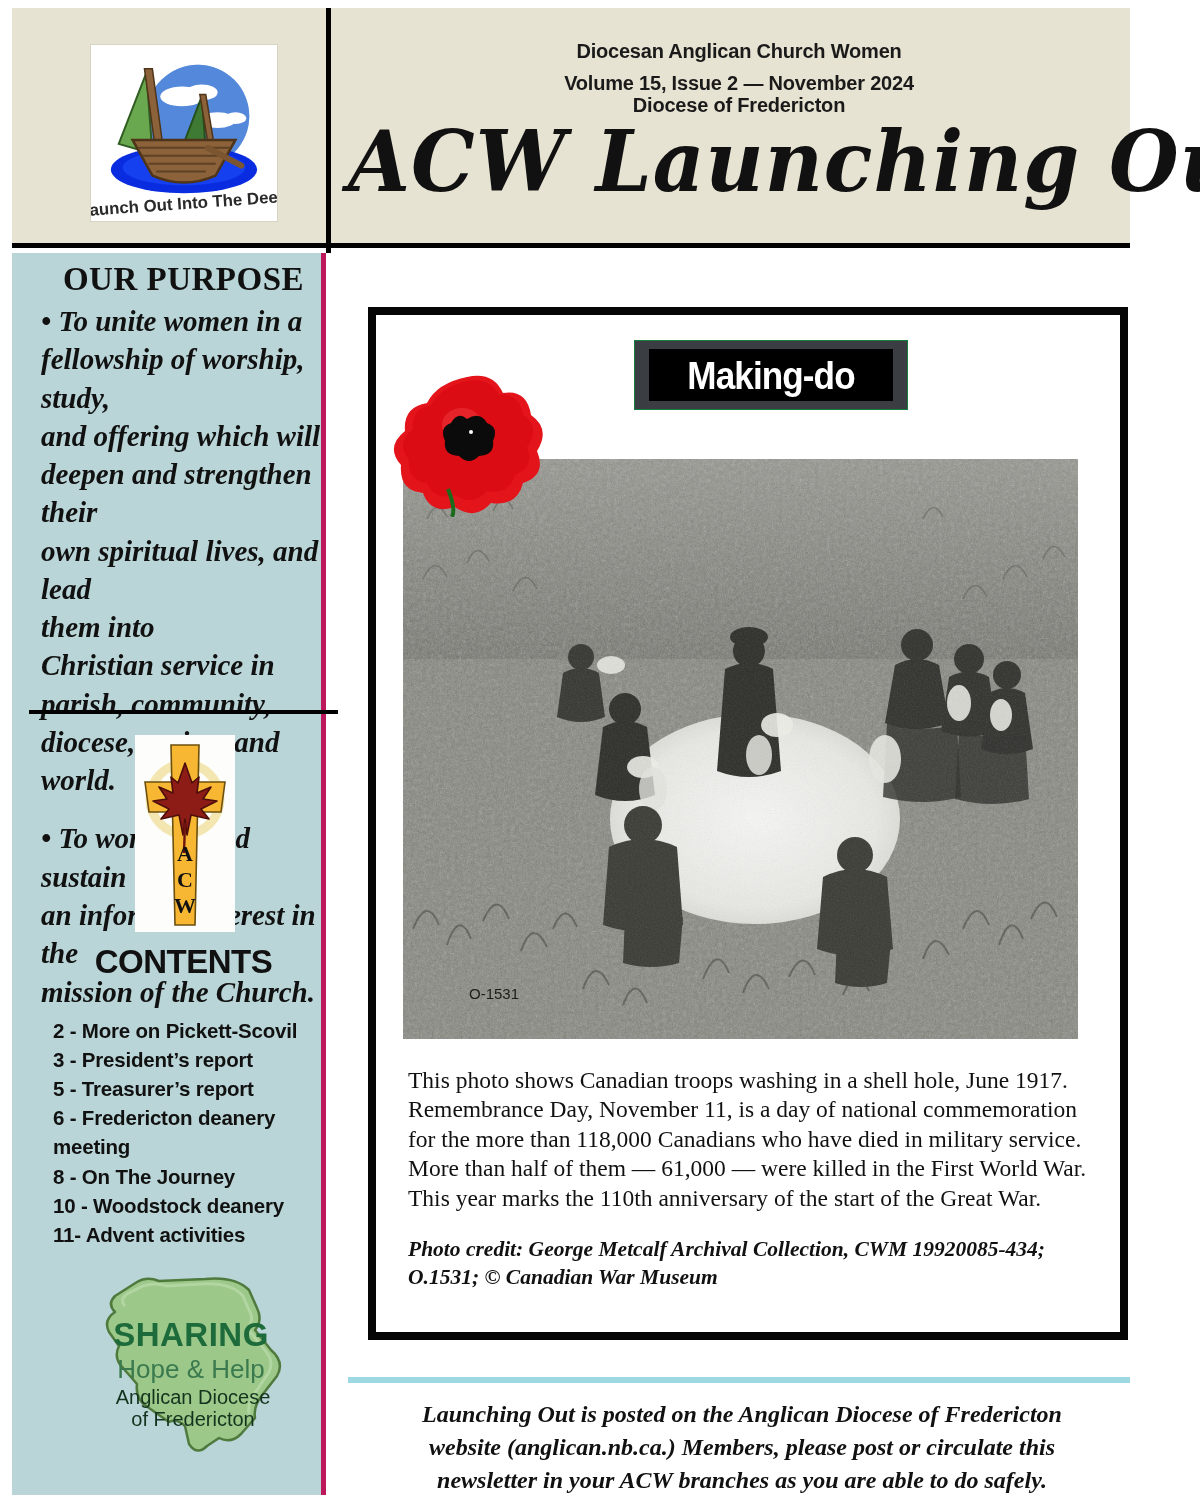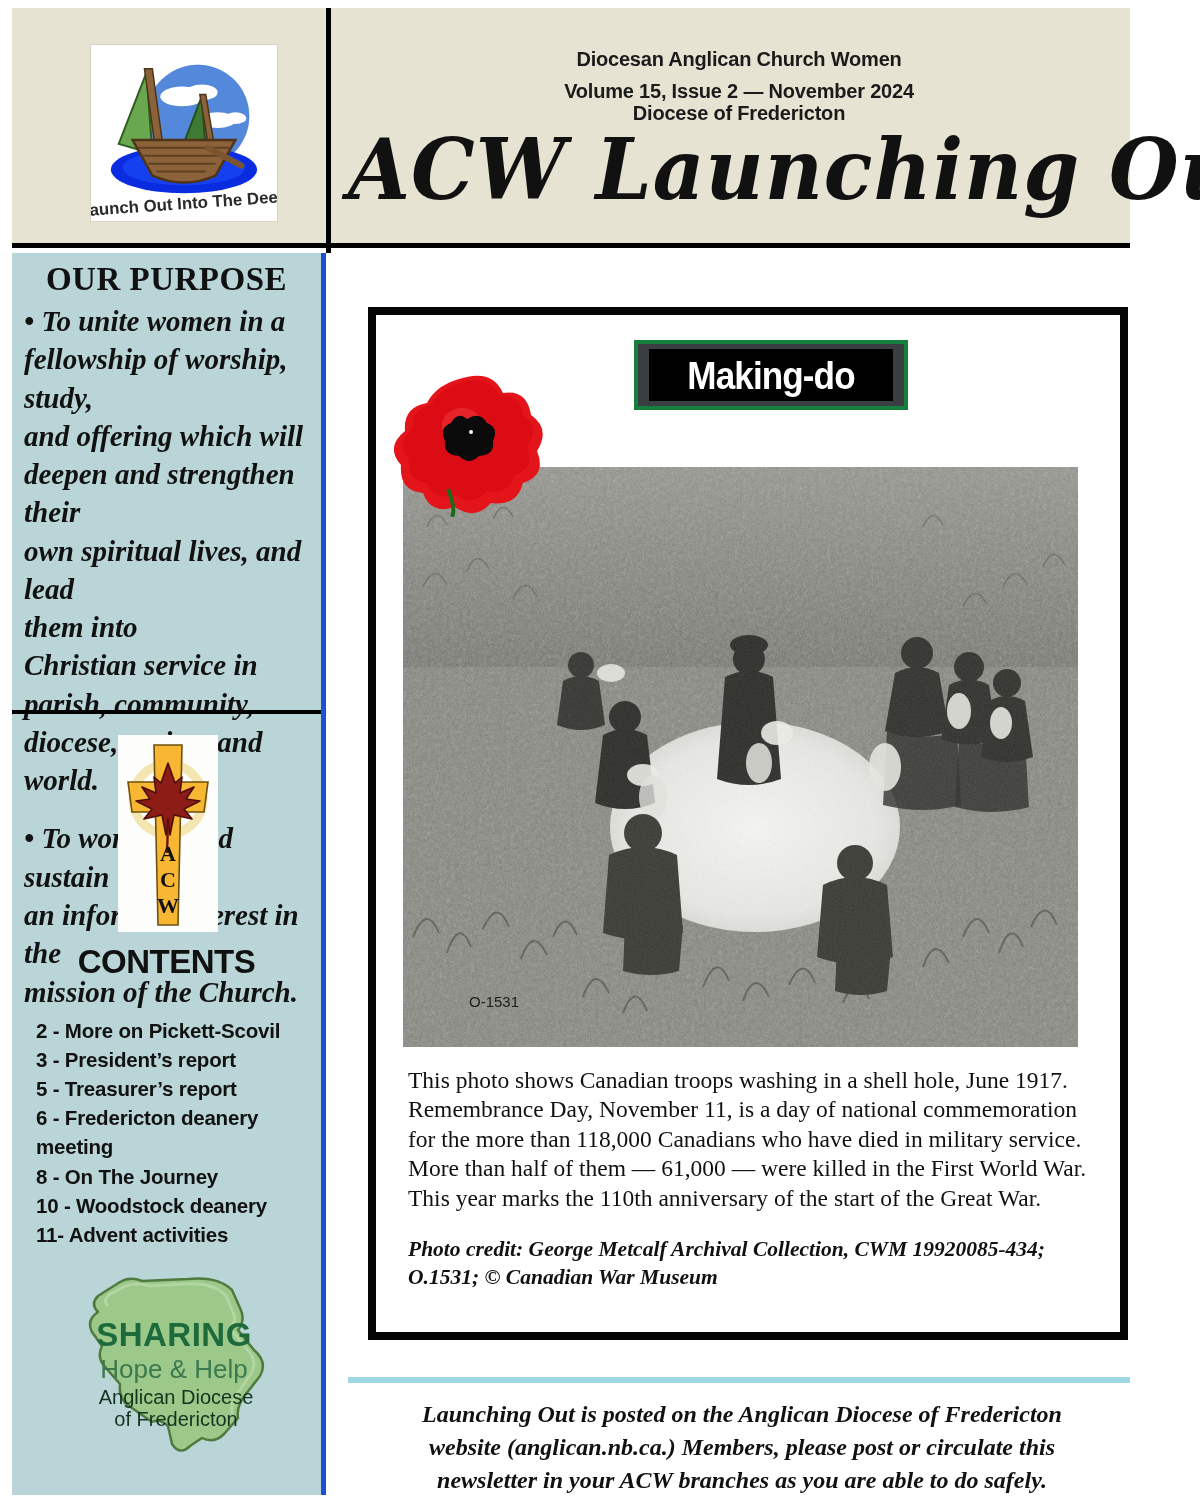--- a/index.html
+++ b/index.html
@@ -46,21 +46,21 @@
     background: #ffffff;
     border: 1px solid #d8d4c4;
     box-sizing: border-box;
     overflow: hidden;
   }
   .boat-logo svg { display: block; width: 100%; height: 100%; }
 
   .masthead-text {
     position: absolute;
     left: 336px;
-    top: 8px;
+    top: 0;
     width: 782px;
     text-align: center;
   }
   .mast-line {
     font-family: "Liberation Sans", sans-serif;
     font-weight: bold;
     font-size: 20px;
     color: #1a1a1a;
     letter-spacing: -0.2px;
     line-height: 1.0;
@@ -83,22 +83,23 @@
   }
 
   
   .sidebar {
     position: absolute;
     left: 12px;
     top: 253px;
     width: 314px;
     height: 1242px;
     background: #b9d5d7;
-    border-right: 5px solid #1d4ed8;
+    border-right: 5px solid #be185d;
     box-sizing: border-box;
+    padding-left: 17px;
   }
   .sidebar-inner { position: relative; width: 309px; height: 100%; }
 
   .purpose-title {
     margin: 8px 0 0 0;
     text-align: center;
     font-family: "Liberation Serif", serif;
     font-weight: bold;
     font-size: 33px;
     color: #111;
@@ -188,21 +189,21 @@
   }
   .photo-inner { position: relative; width: 100%; height: 100%; }
 
   .making-do {
     position: absolute;
     left: 258px;
     top: 25px;
     width: 274px;
     height: 70px;
     background: #3a3d41;
-    border: 4px solid #15803d;
+    border: 1px solid #15803d;
     box-sizing: border-box;
     display: flex;
     align-items: center;
     justify-content: center;
     z-index: 4;
   }
   .making-do-inner {
     width: 244px;
     height: 52px;
     background: #000;
@@ -216,21 +217,21 @@
     font-size: 39px;
     color: #ffffff;
     letter-spacing: -1px;
     transform: scaleX(0.9);
     line-height: 1;
   }
 
   .war-photo {
     position: absolute;
     left: 27px;
-    top: 100px;
+    top: 92px;
     width: 675px;
     height: 684px;
     overflow: hidden;
     z-index: 2;
   }
   .war-photo svg { display: block; width: 100%; height: 100%; }
 
   .poppy {
     position: absolute;
     left: 12px;

